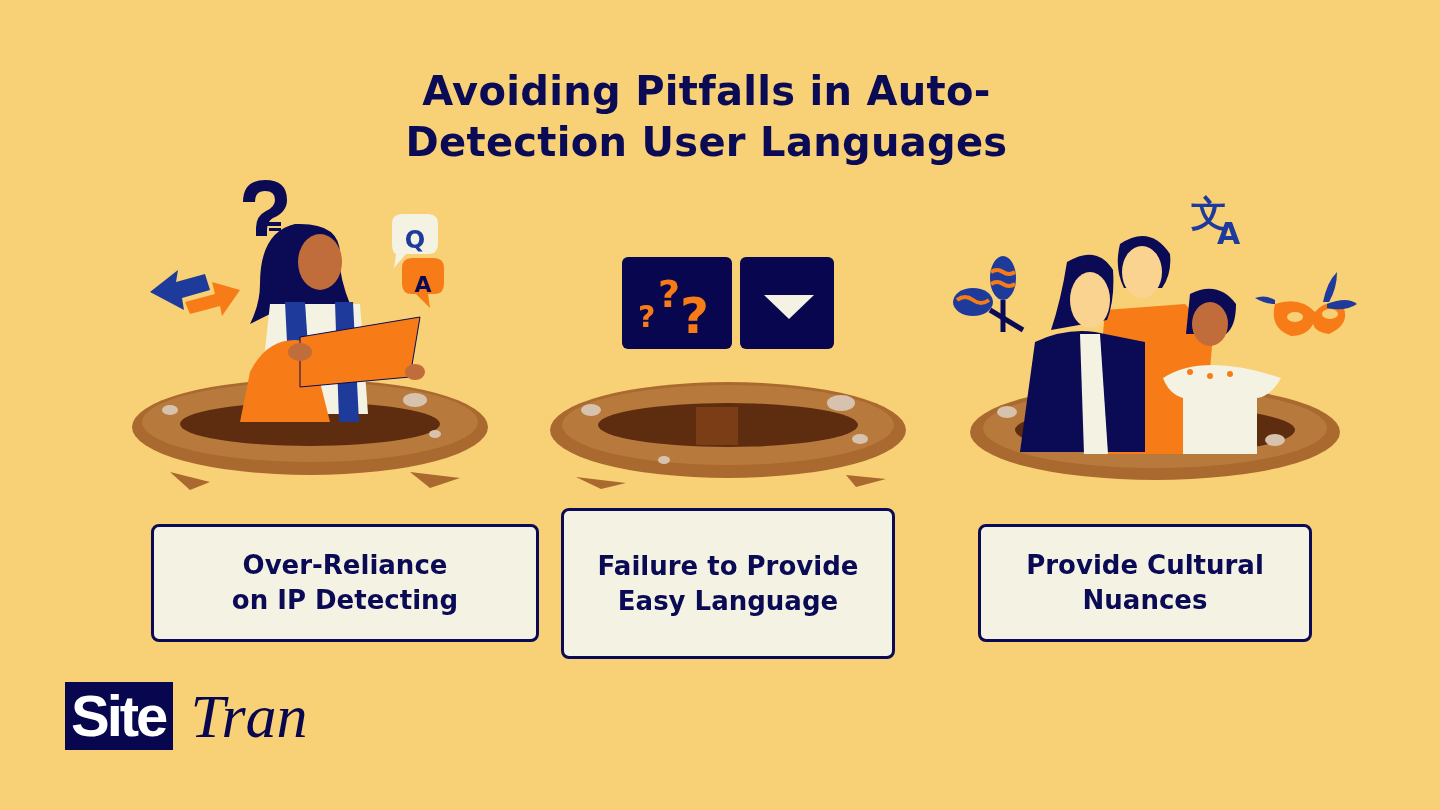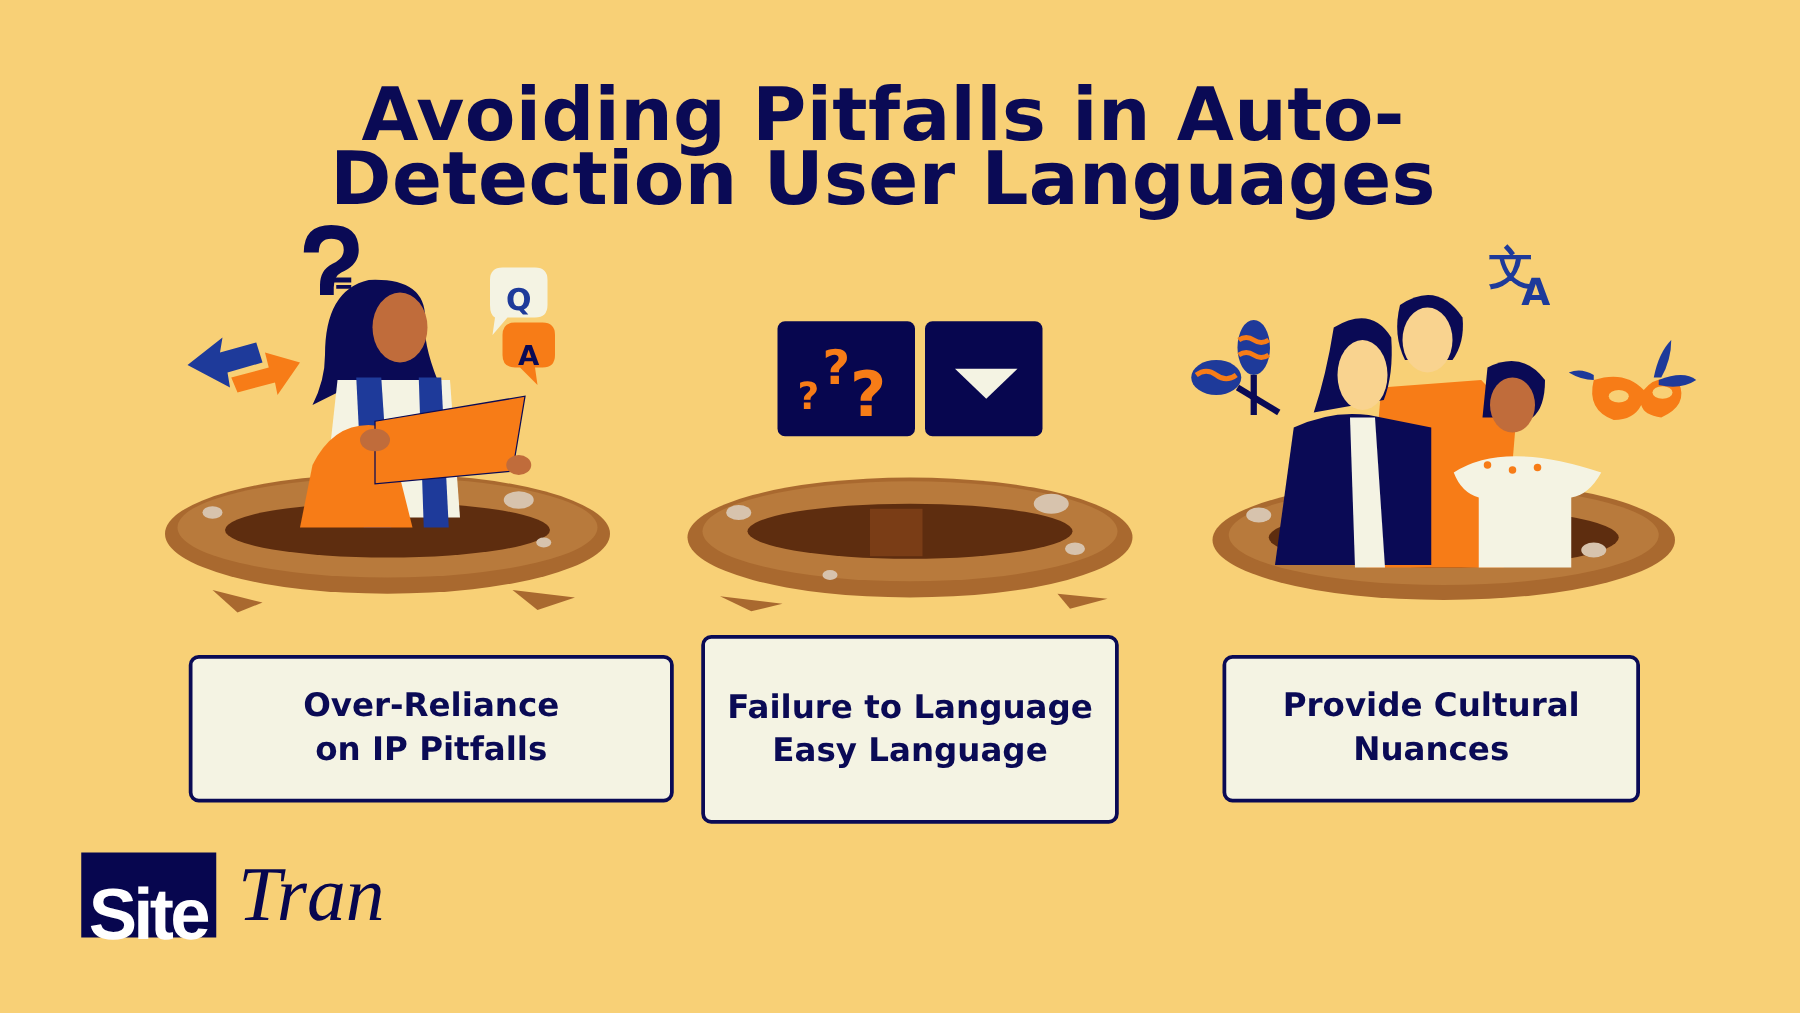--- a/index.html
+++ b/index.html
@@ -9,21 +9,21 @@
       font-family: "DejaVu Sans", sans-serif;
       position: relative;
       color: #07064f;
     }
     .title {
       position: absolute;
       left: 0; top: 66px; width: 1413px;
       text-align: center;
       font-family: "DejaVu Sans", sans-serif;
       font-weight: bold;
-      font-size: 59px;
+      font-size: 40px;
       line-height: 51px;
       color: #0a0a55;
       letter-spacing: 0.3px;
     }
     .title span { display: block; }
 
     .illus { position: absolute; }
     .illus svg { display: block; }
 
     .card {
@@ -46,21 +46,21 @@
 
     .logo {
       position: absolute; left: 65px; top: 682px; height: 68px;
       display: flex; align-items: center;
     }
     .logo-box {
       background: #07064f; color: #fff;
       font-family: "Liberation Sans", sans-serif; font-weight: bold;
       font-size: 58px; letter-spacing: -3px;
       height: 68px; line-height: 68px;
-      padding: 16px 8px 0 6px;
+      padding: 0 8px 0 6px;
     }
     .logo-tran {
       font-family: "Liberation Serif", serif; font-style: italic;
       font-size: 62px; color: #07064f; padding-left: 17px; line-height: 68px;
     }
   </style>
 </head>
 <body>
 
 <h1 class="title">
@@ -188,26 +188,26 @@
       <circle cx="245" cy="190" r="3" fill="#f77c17"></circle>
       <circle cx="265" cy="194" r="3" fill="#f77c17"></circle>
       <circle cx="285" cy="192" r="3" fill="#f77c17"></circle>
     </g>
   </svg>
 </div>
 
 <div class="card" id="card1">
   <div>
     <span>Over-Reliance</span>
-    <span>on IP Pitfalls</span>
+    <span>on IP Detecting</span>
   </div>
 </div>
 <div class="card" id="card2">
   <div>
-    <span>Failure to Language</span>
+    <span>Failure to Provide</span>
     <span>Easy Language</span>
   </div>
 </div>
 <div class="card" id="card3">
   <div>
     <span>Provide Cultural</span>
     <span>Nuances</span>
   </div>
 </div>
 

